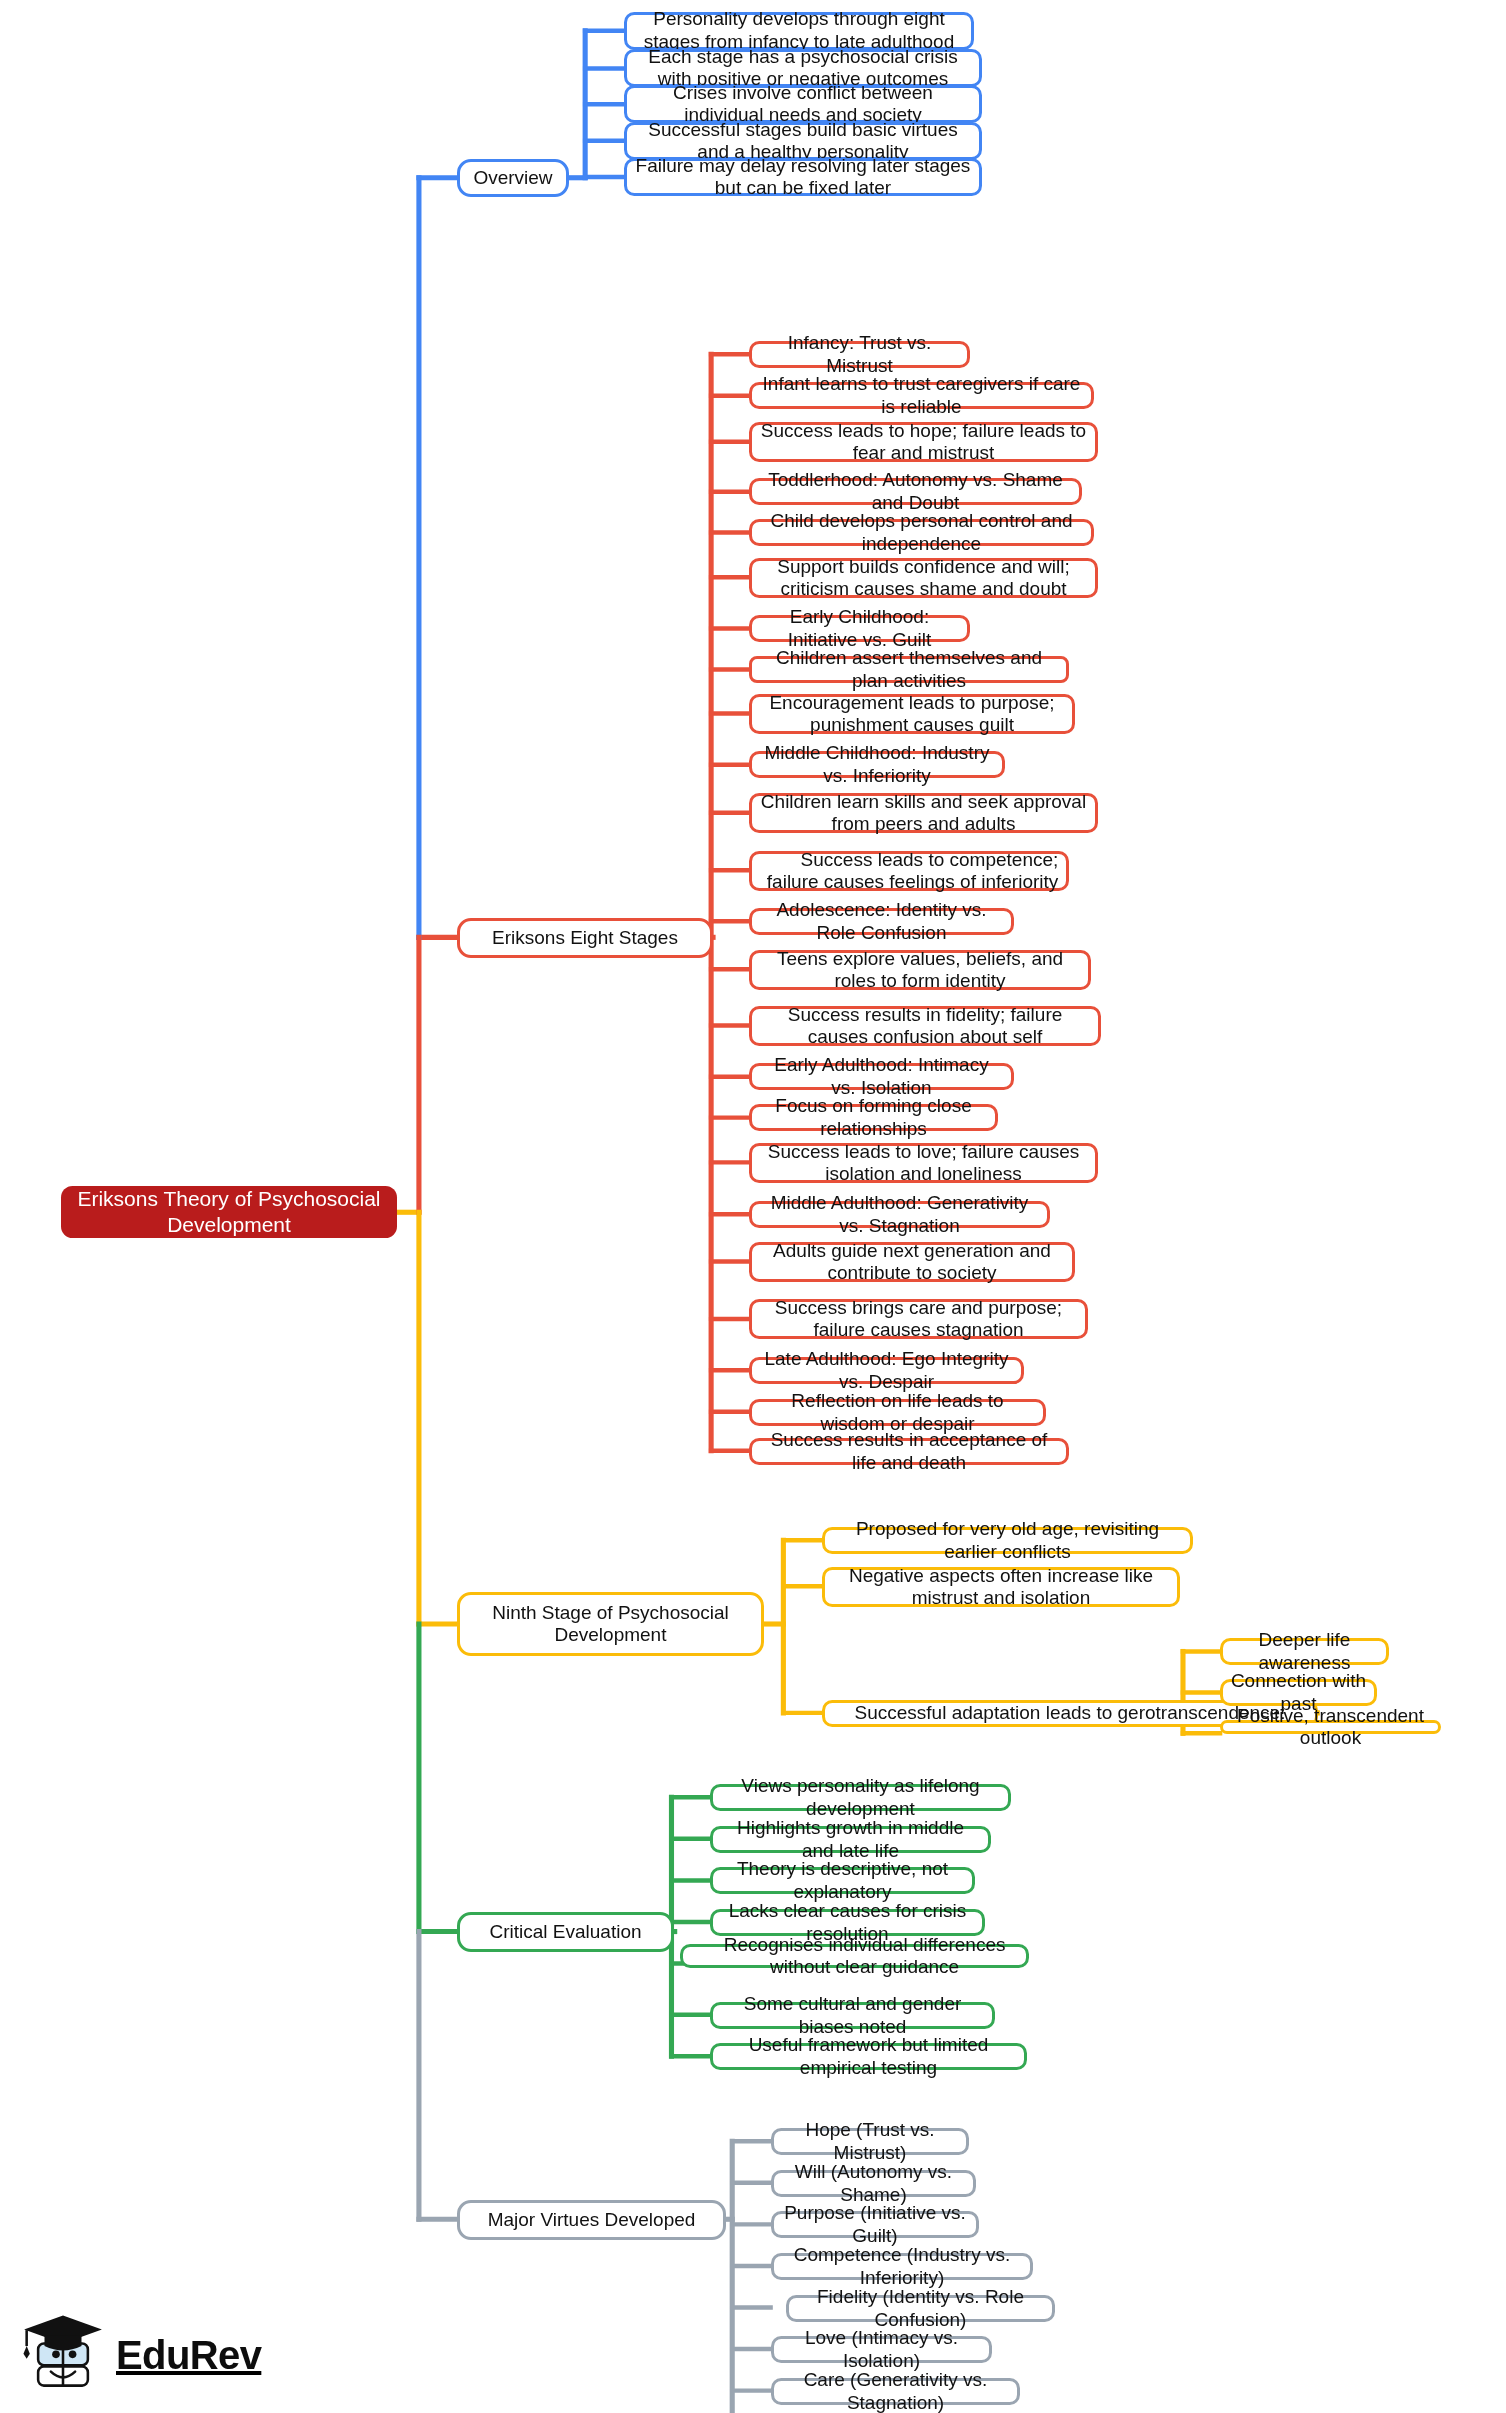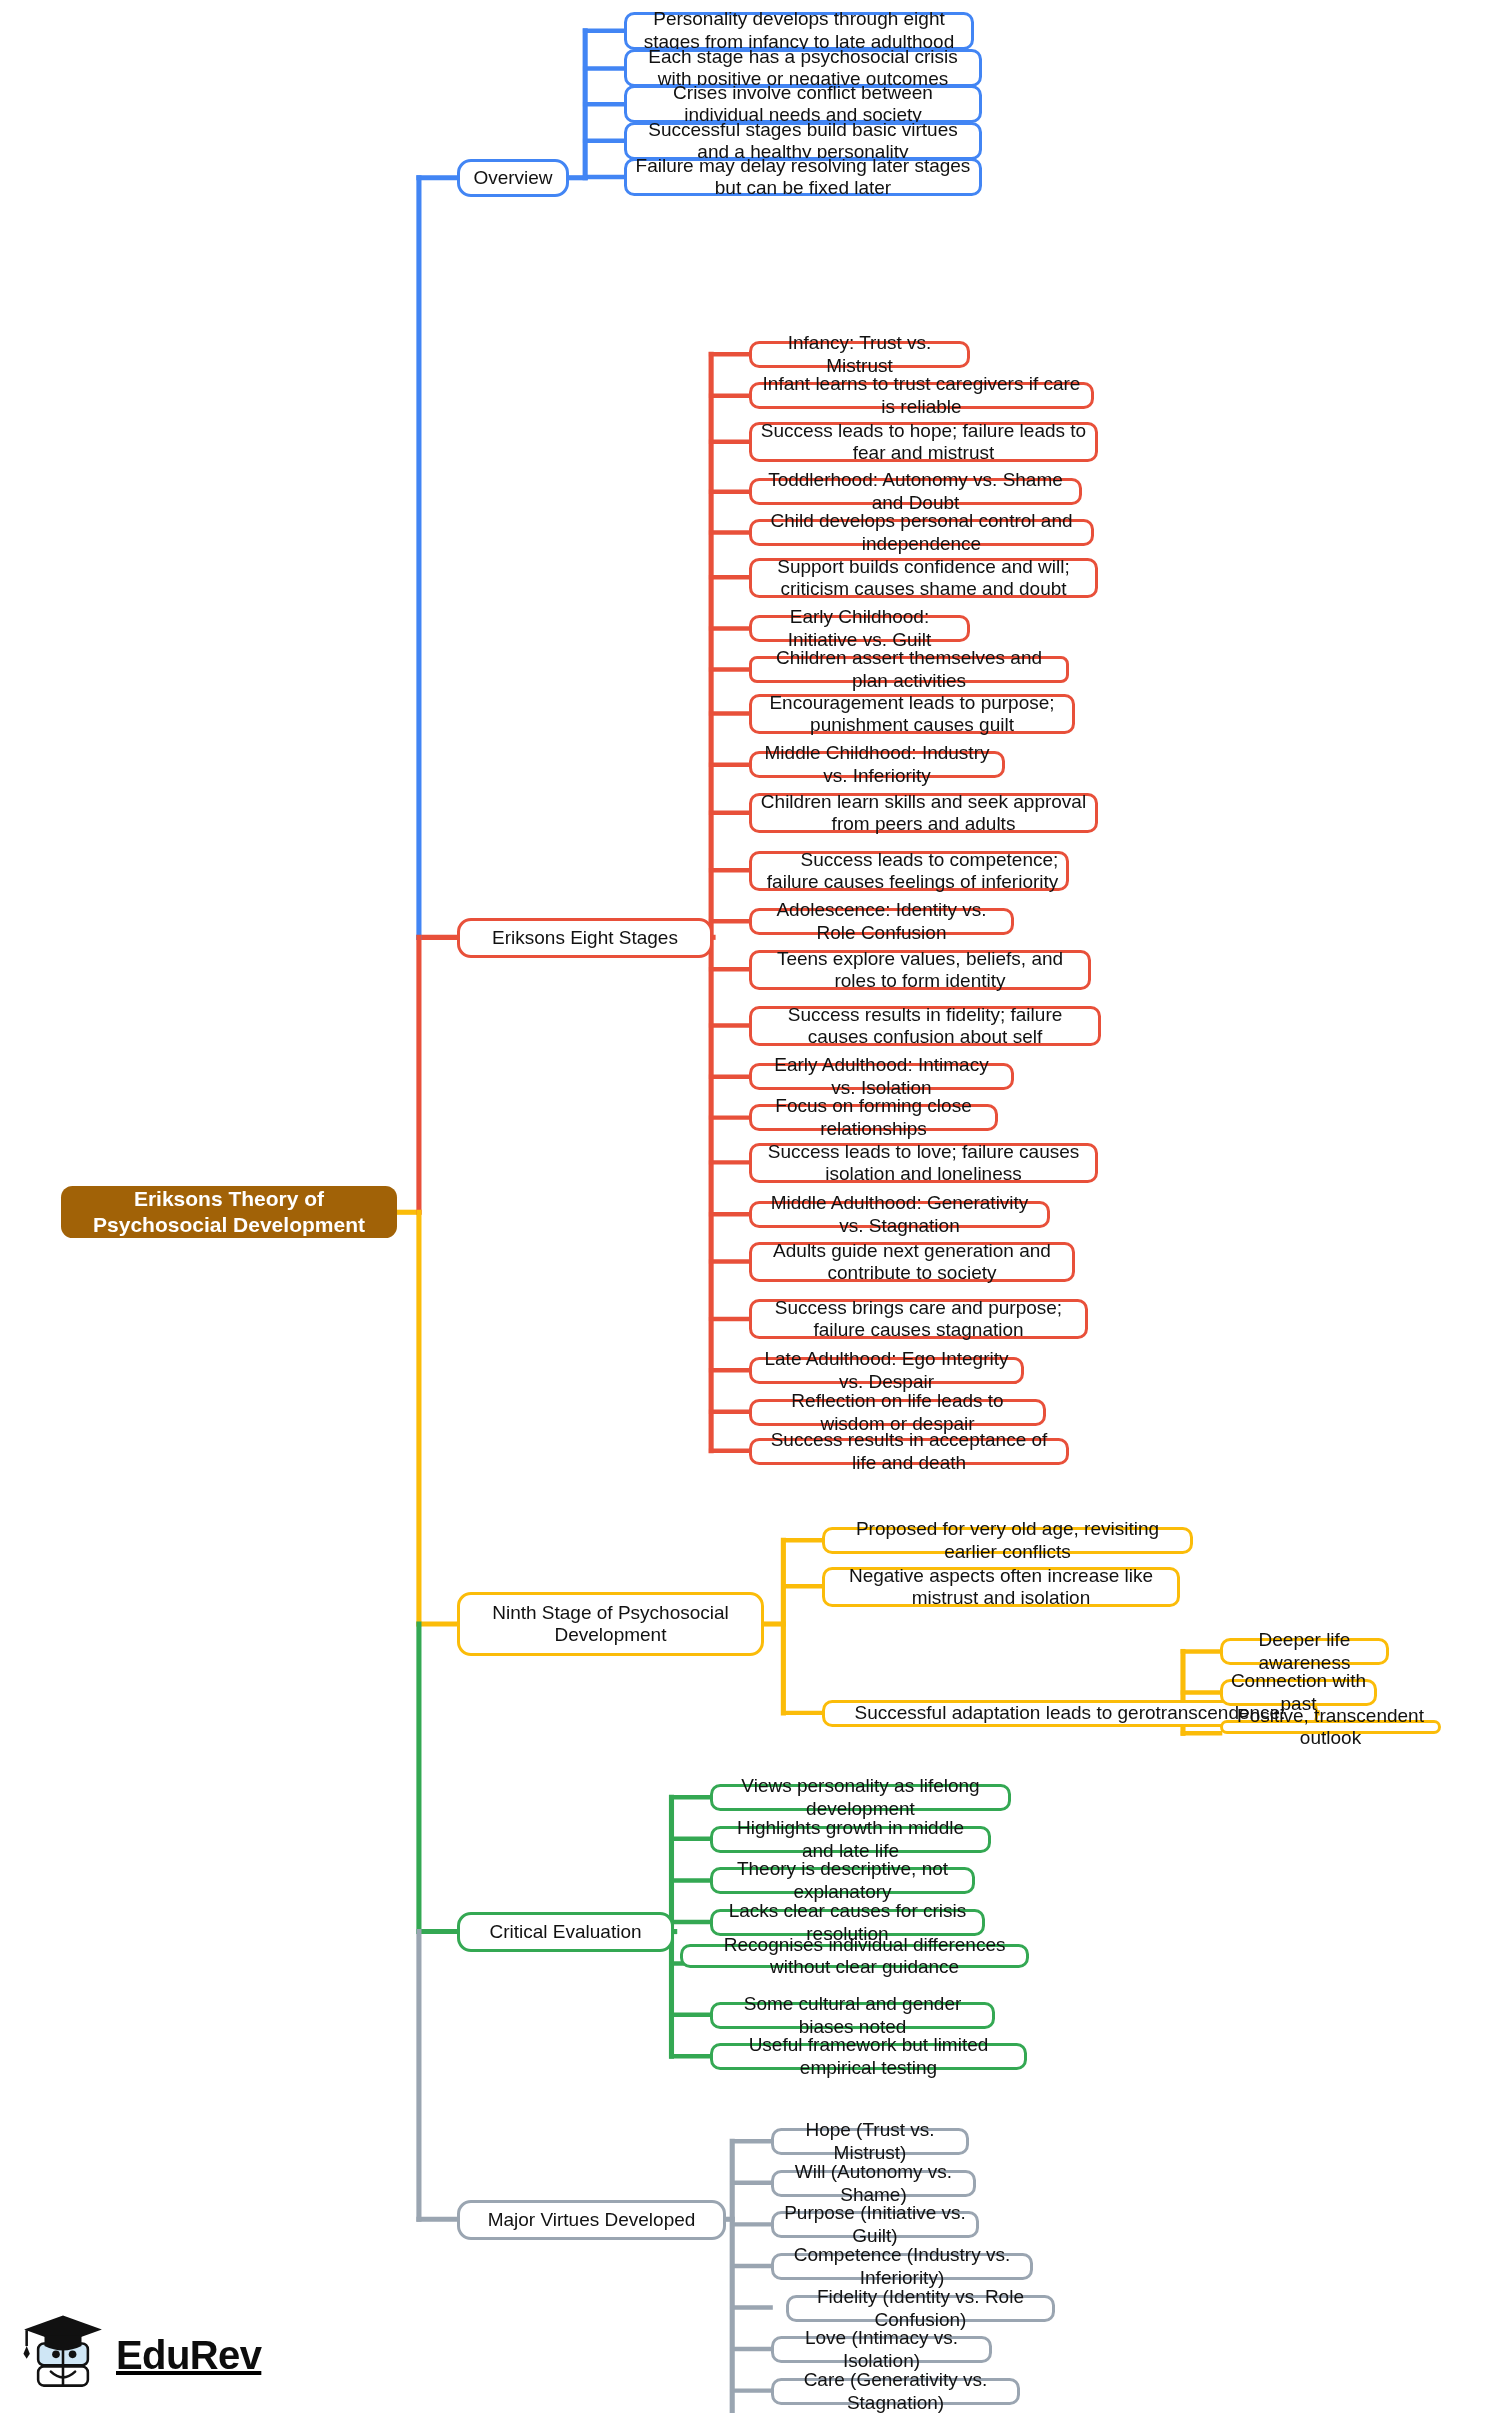--- a/index.html
+++ b/index.html
@@ -10,22 +10,22 @@
   #canvas{position:absolute;left:0;top:0;width:1506px;height:2413px;}
   #links{position:absolute;left:0;top:0;width:1506px;height:2413px;pointer-events:none;}
 
   .node{
     position:absolute;box-sizing:border-box;background:#ffffff;
     display:flex;align-items:center;justify-content:center;text-align:center;
     color:#111111;line-height:1.18;padding:2.6px 7.7px;
   }
   
   .root{
-    background:#a16207;color:#ffffff;border-radius:11.5px;border:none;
-    font-weight:bold;font-size:21px;line-height:1.22;padding:6.4px 10.2px;
+    background:#b91c1c;color:#ffffff;border-radius:11.5px;border:none;
+    font-weight:normal;font-size:21px;line-height:1.22;padding:6.4px 10.2px;
   }
   
   .branch{border-width:3.8px;border-style:solid;border-radius:14px;font-size:19px;}
   
   .leaf{border-width:3.2px;border-style:solid;border-radius:10.2px;font-size:19px;}
 
   .c-blue{border-color:#4285F4;}
   .c-red{border-color:#E8503A;}
   .c-amber{border-color:#FBBC09;}
   .c-green{border-color:#34A853;}

